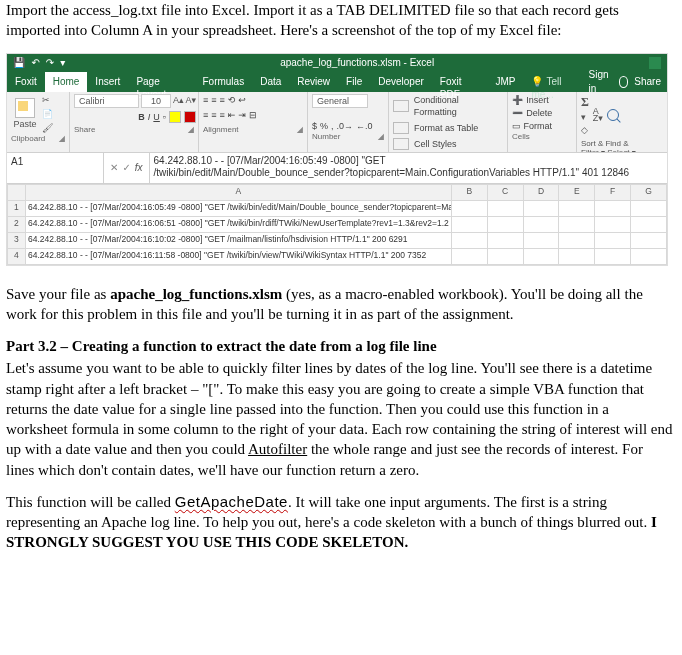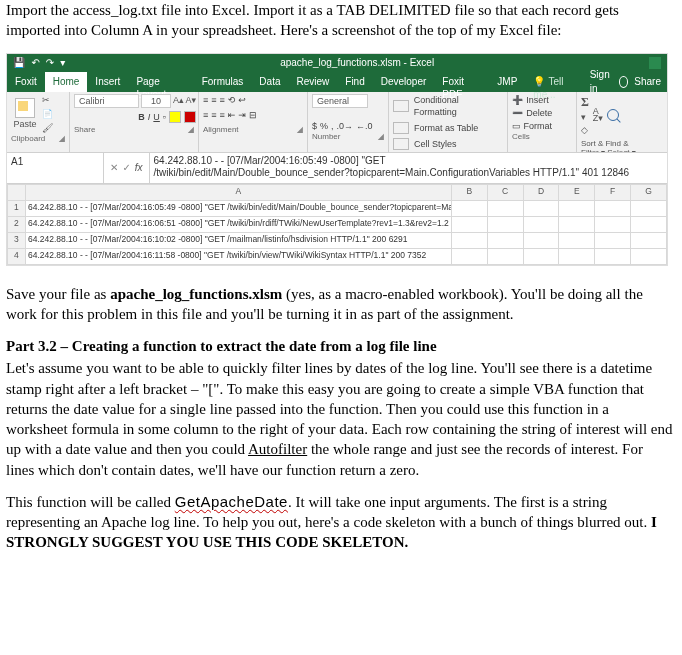--- a/index.html
+++ b/index.html
@@ -166,21 +166,21 @@
     <div class="wicon"></div>
   </div>
   <div class="xl-tabs">
     <div class="xl-tab">Foxit</div>
     <div class="xl-tab active">Home</div>
     <div class="xl-tab">Insert</div>
     <div class="xl-tab">Page Layout</div>
     <div class="xl-tab">Formulas</div>
     <div class="xl-tab">Data</div>
     <div class="xl-tab">Review</div>
-    <div class="xl-tab">Find</div>
+    <div class="xl-tab">File</div>
     <div class="xl-tab">Developer</div>
     <div class="xl-tab">Foxit PDF</div>
     <div class="xl-tab">JMP</div>
     <div class="xl-tab tellme">💡 <span>Tell me...</span></div>
     <div class="xl-tabs-right">
       <span>Sign in</span>
       <span class="person-icon"></span>
       <span>Share</span>
     </div>
   </div>

